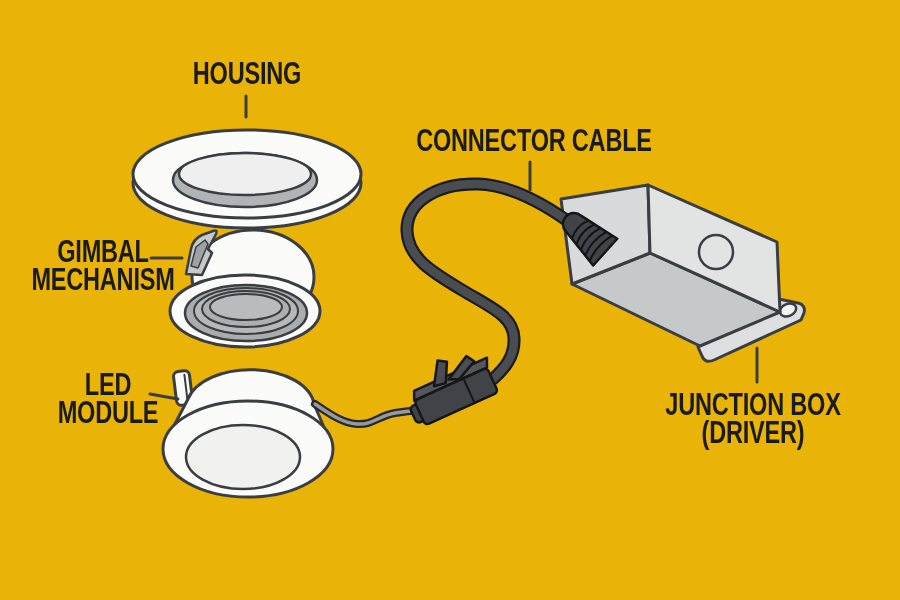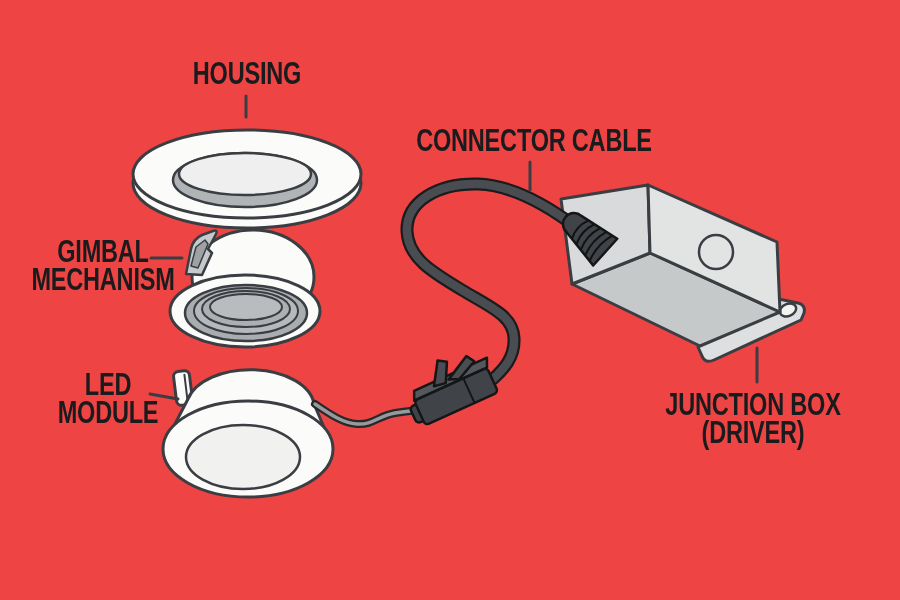--- a/index.html
+++ b/index.html
@@ -1,19 +1,19 @@
 <!DOCTYPE html>
 <html><head>
 <meta charset="utf-8">
 <style>
   html,body { margin:0; padding:0; }
   #stage {
     position: relative;
     width: 900px; height: 600px;
-    background: #ef4444;
+    background: #eab308;
     overflow: hidden;
     font-family: "Liberation Sans", sans-serif;
   }
   #art { position:absolute; left:0; top:0; }
   .label {
     position: absolute;
     transform: translate(-50%,-50%) scaleX(0.76);
     font-weight: 700;
     font-size: 31px;
     line-height: 28px;

